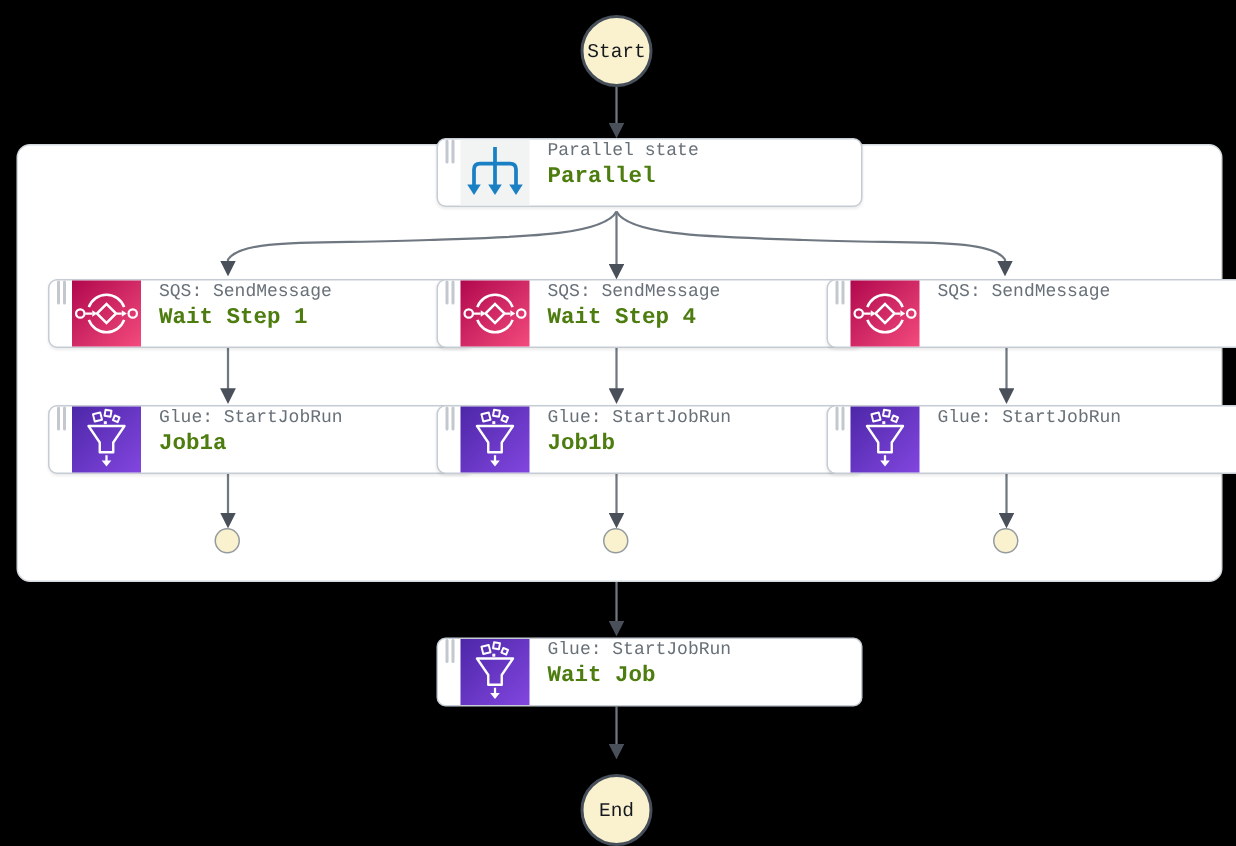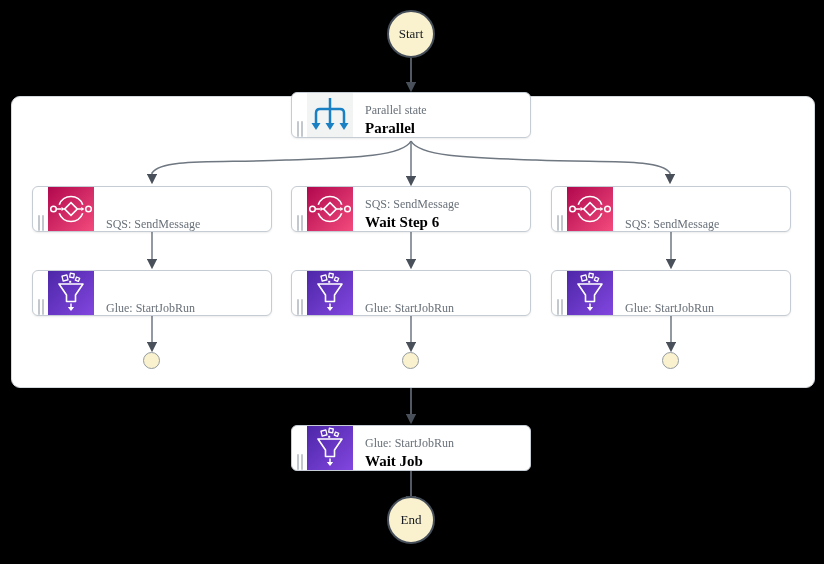--- a/index.html
+++ b/index.html
@@ -1,35 +1,35 @@
 <!DOCTYPE html>
 <html><head>
 <meta charset="utf-8">
 <style>
   html,body{margin:0;padding:0;background:#000;}
   .stage{position:relative;width:824px;height:564px;background:#000;overflow:hidden;
-         font-family:Liberation Serif, serif;}
+         font-family:Liberation Mono, monospace;}
   .parallel-box{position:absolute;left:11px;top:96px;width:804px;height:292px;
     background:#ffffff;border:1px solid #d4d9dd;border-radius:9px;box-sizing:border-box;z-index:1;}
   .edges{position:absolute;left:0;top:0;width:824px;height:564px;z-index:2;pointer-events:none;}
-  .node{position:absolute;width:240px;height:46px;background:#fff;border:1px solid #c5ccd3;
-    border-radius:6px;box-sizing:border-box;display:flex;align-items:flex-end;z-index:3;
+  .node{position:absolute;width:284px;height:46px;background:#fff;border:1px solid #c5ccd3;
+    border-radius:6px;box-sizing:border-box;display:flex;align-items:flex-start;z-index:3;
     box-shadow:0 1px 2px rgba(0,0,0,0.08);}
   .grip{flex:0 0 15px;display:flex;align-items:center;justify-content:center;gap:2px;}
   .grip i{display:block;width:2px;height:16px;background:#c2c8ce;border-radius:1px;}
   .nicon{flex:0 0 46px;display:flex;align-items:center;justify-content:center;
     border-radius:0;overflow:hidden;}
   .nicon svg{display:block;}
   .icon-sqs{background:linear-gradient(135deg,#b0084d 0%,#f34b7d 100%);}
   .icon-glue{background:linear-gradient(135deg,#4d27a8 0%,#8246df 100%);}
   .icon-parallel{background:#f2f3f3;}
   .ntext{flex:1;display:flex;flex-direction:column;justify-content:center;padding-left:12px;
     line-height:1.2;min-width:0;}
   .ntype{font-size:12px;color:#687078;}
-  .nname{font-size:15px;font-weight:700;color:#000000;margin-top:2px;}
+  .nname{font-size:15px;font-weight:700;color:#4d7c0f;margin-top:2px;}
   .terminal{position:absolute;width:48px;height:48px;border-radius:50%;background:#faf2cf;
     border:2px solid #454e59;box-sizing:border-box;display:flex;align-items:center;
     justify-content:center;font-size:13px;color:#15191f;z-index:3;}
   .dot{position:absolute;width:17px;height:17px;border-radius:50%;background:#faf2cf;
     border:1.5px solid #949b9f;box-sizing:border-box;z-index:3;}
 </style>
 </head>
 <body>
 
 <div class="stage">
@@ -103,20 +103,21 @@
           <path d="M29.8 22 H33.2" stroke-width="1.5"></path>
         </g>
         <g fill="#fff">
           <path d="M13.5 19.9 L16.8 22 L13.5 24.1 Z"></path>
           <path d="M33.2 19.9 L36.5 22 L33.2 24.1 Z"></path>
         </g>
       </svg>
     </span>
     <span class="ntext">
       <span class="ntype">SQS: SendMessage</span>
+      <span class="nname">Wait Step 1</span>
     </span>
   </div>
 
   <div class="node" style="left:291px;top:186px">
     <span class="grip">
         <i></i>
         <i></i>
       </span>
     <span class="nicon icon-sqs">
       <svg width="46" height="44" viewBox="0 0 46 44">
@@ -130,21 +131,21 @@
           <path d="M29.8 22 H33.2" stroke-width="1.5"></path>
         </g>
         <g fill="#fff">
           <path d="M13.5 19.9 L16.8 22 L13.5 24.1 Z"></path>
           <path d="M33.2 19.9 L36.5 22 L33.2 24.1 Z"></path>
         </g>
       </svg>
     </span>
     <span class="ntext">
       <span class="ntype">SQS: SendMessage</span>
-      <span class="nname">Wait Step 6</span>
+      <span class="nname">Wait Step 4</span>
     </span>
   </div>
 
   <div class="node" style="left:551px;top:186px">
     <span class="grip">
         <i></i>
         <i></i>
       </span>
     <span class="nicon icon-sqs">
       <svg width="46" height="44" viewBox="0 0 46 44">
@@ -183,20 +184,21 @@
           <path d="M23 32.5 V36.5" stroke-width="1.5"></path>
         </g>
         <g fill="#fff">
           <rect x="21.2" y="9.8" width="2" height="2"></rect>
           <path d="M19.8 36 H26.2 L23 40 Z"></path>
         </g>
       </svg>
     </span>
     <span class="ntext">
       <span class="ntype">Glue: StartJobRun</span>
+      <span class="nname">Job1a</span>
     </span>
   </div>
 
   <div class="node" style="left:291px;top:270px">
     <span class="grip">
         <i></i>
         <i></i>
       </span>
     <span class="nicon icon-glue">
       <svg width="46" height="44" viewBox="0 0 46 44">
@@ -208,20 +210,21 @@
           <path d="M23 32.5 V36.5" stroke-width="1.5"></path>
         </g>
         <g fill="#fff">
           <rect x="21.2" y="9.8" width="2" height="2"></rect>
           <path d="M19.8 36 H26.2 L23 40 Z"></path>
         </g>
       </svg>
     </span>
     <span class="ntext">
       <span class="ntype">Glue: StartJobRun</span>
+      <span class="nname">Job1b</span>
     </span>
   </div>
 
   <div class="node" style="left:551px;top:270px">
     <span class="grip">
         <i></i>
         <i></i>
       </span>
     <span class="nicon icon-glue">
       <svg width="46" height="44" viewBox="0 0 46 44">
@@ -266,17 +269,17 @@
           <path d="M19.8 36 H26.2 L23 40 Z"></path>
         </g>
       </svg>
     </span>
     <span class="ntext">
       <span class="ntype">Glue: StartJobRun</span>
       <span class="nname">Wait Job</span>
     </span>
   </div>
 
-  <div class="terminal" style="left:387px;top:496px">
+  <div class="terminal" style="left:387px;top:516px">
     <span>End</span>
   </div>
 
 </div>
 
 </body></html>

